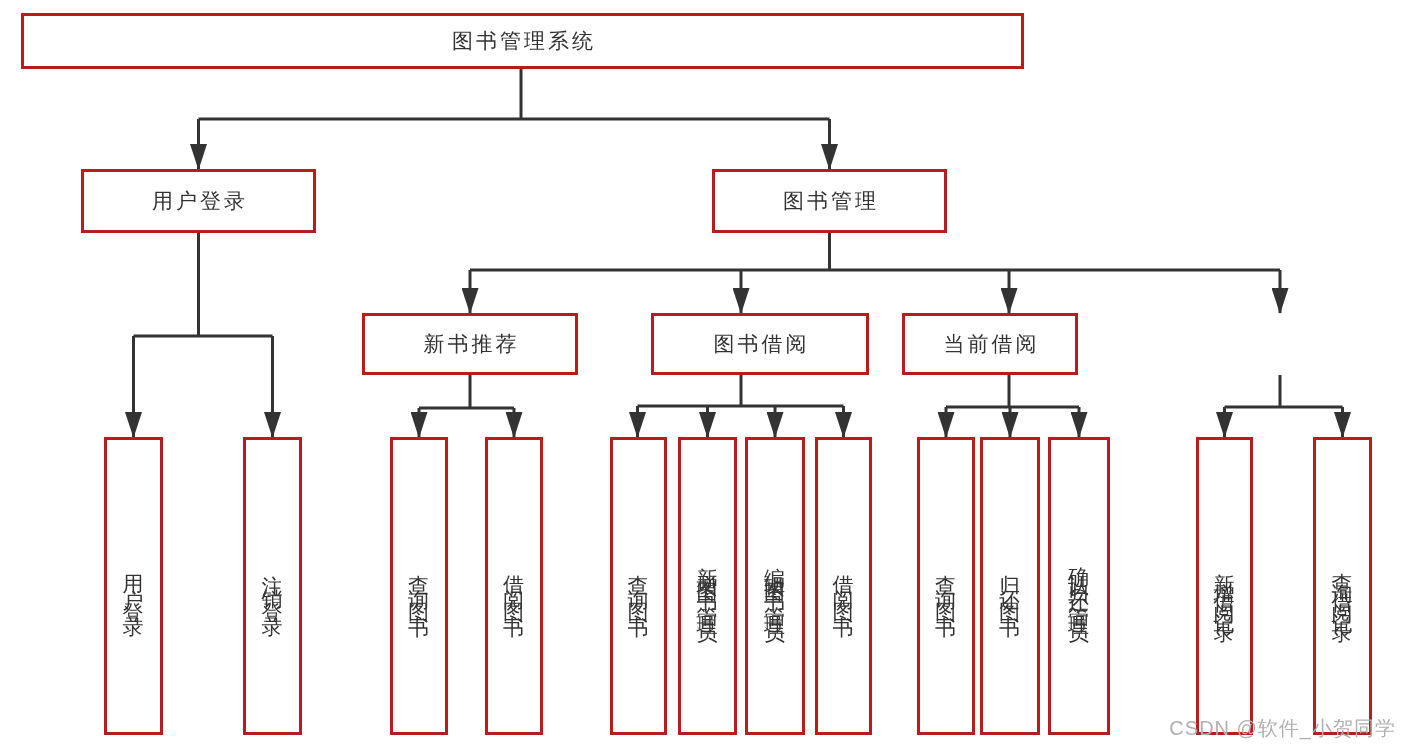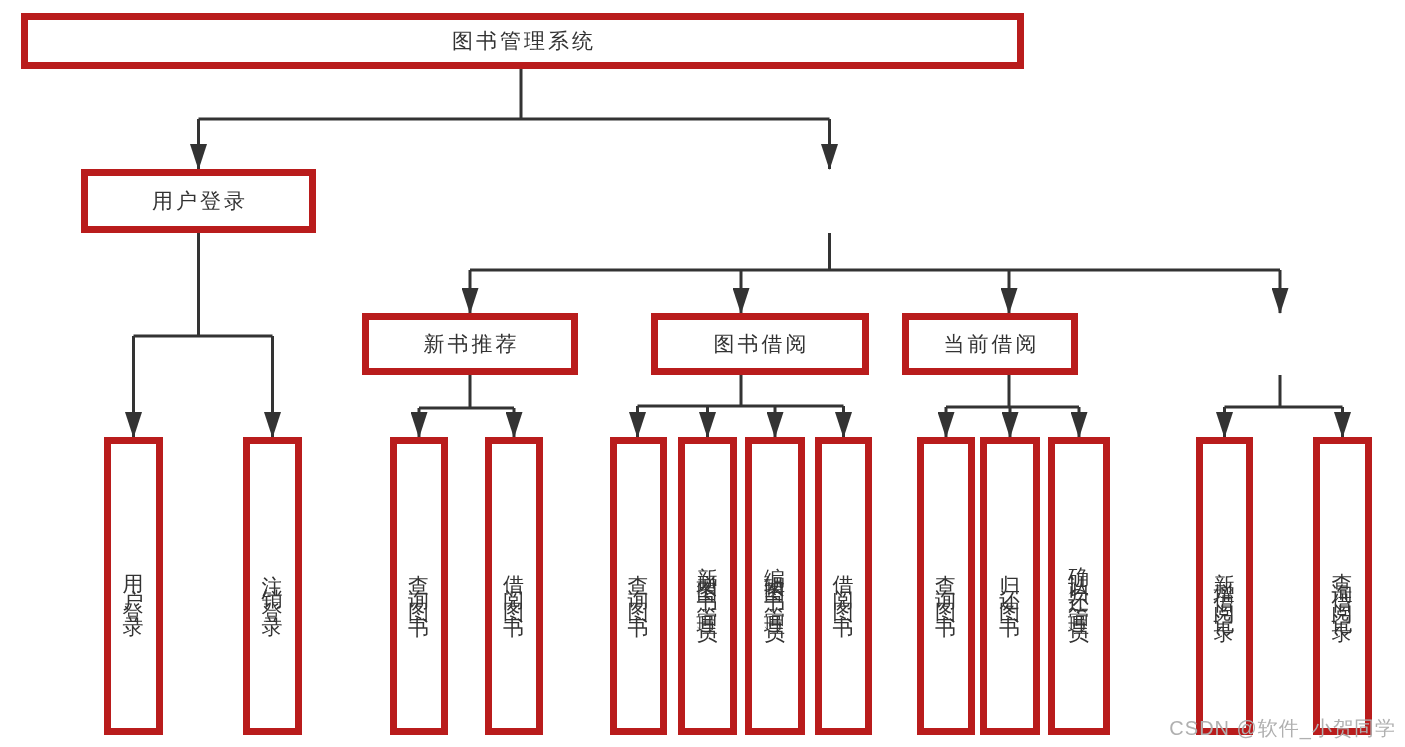--- a/index.html
+++ b/index.html
@@ -14,21 +14,21 @@
   svg.wires {
     position: absolute;
     left: 0; top: 0;
     width: 1405px; height: 747px;
     pointer-events: none;
   }
   .node {
     position: absolute;
     box-sizing: border-box;
     background: #ffffff;
-    border: 7px solid #b91c1c;
+    border: 3px solid #b91c1c;
     display: flex;
     align-items: center;
     justify-content: center;
     color: #333333;
   }
   .h-node .lbl {
     font-size: 21px;
     letter-spacing: 3px;
     white-space: nowrap;
     text-indent: 3px;
@@ -98,20 +98,23 @@
     </g>
   </svg>
 
   <div class="node h-node" style="left:21px; top:13px; width:1003px; height:56px;">
     <span class="lbl">图书管理系统</span>
   </div>
 
   <div class="node h-node" style="left:81px; top:169px; width:235px; height:64px;">
     <span class="lbl">用户登录</span>
   </div>
+  <div class="node h-node" style="left:712px; top:169px; width:235px; height:64px;">
+    <span class="lbl">图书管理</span>
+  </div>
 
   <div class="node h-node" style="left:362px; top:313px; width:216px; height:62px;">
     <span class="lbl">新书推荐</span>
   </div>
   <div class="node h-node" style="left:651px; top:313px; width:218px; height:62px;">
     <span class="lbl">图书借阅</span>
   </div>
   <div class="node h-node" style="left:902px; top:313px; width:176px; height:62px;">
     <span class="lbl">当前借阅</span>
   </div>

